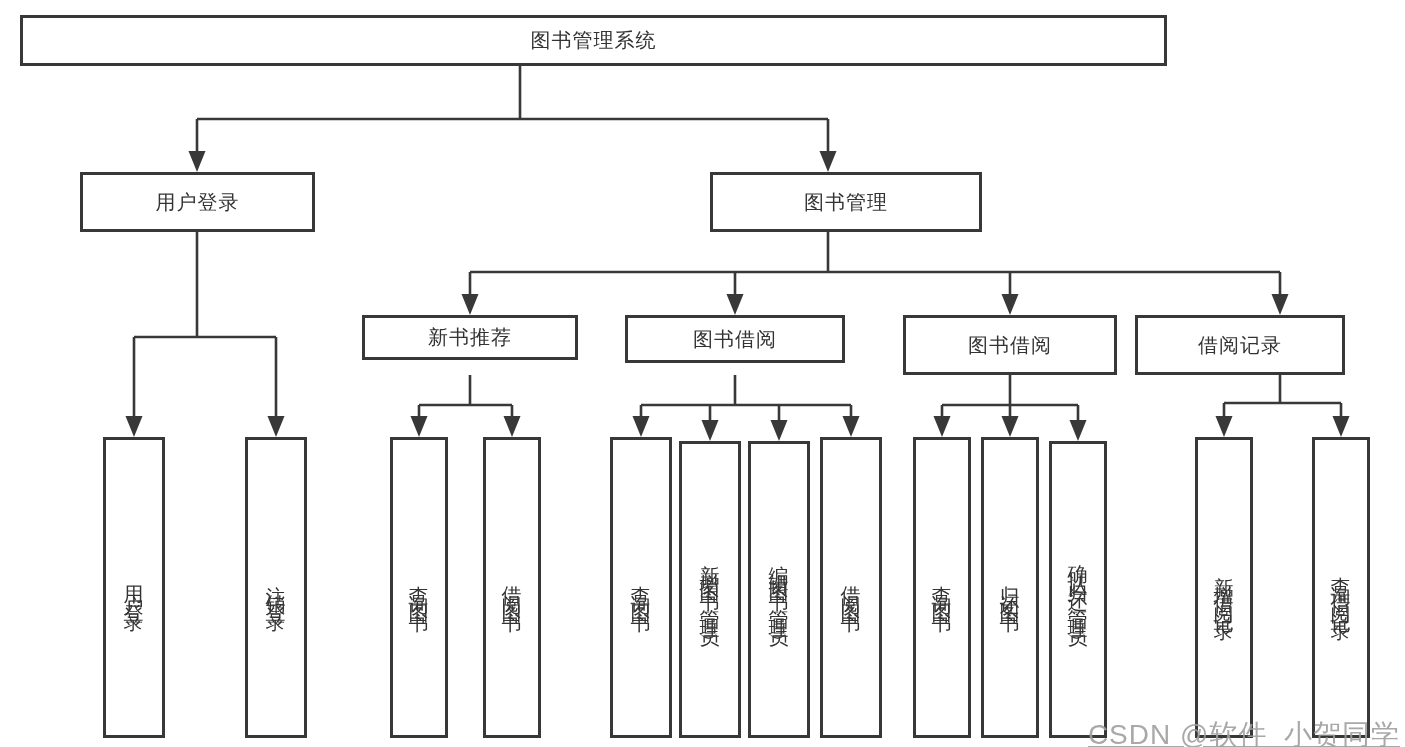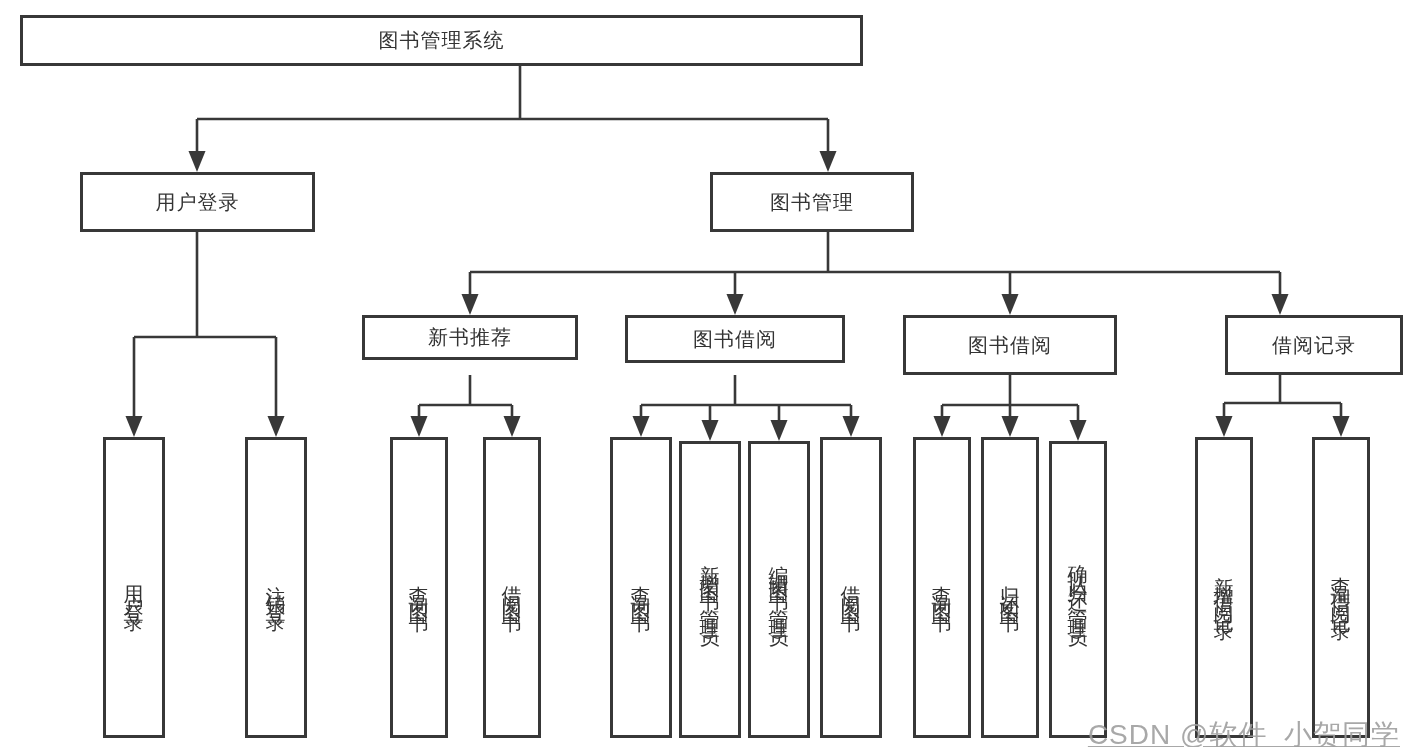--- a/index.html
+++ b/index.html
@@ -99,41 +99,41 @@
       <polygon points="770.5,420 787.5,420 779,441"></polygon>
       <polygon points="842.5,416 859.5,416 851,437"></polygon>
       <polygon points="933.5,416 950.5,416 942,437"></polygon>
       <polygon points="1001.5,416 1018.5,416 1010,437"></polygon>
       <polygon points="1069.5,420 1086.5,420 1078,441"></polygon>
       <polygon points="1215.5,416 1232.5,416 1224,437"></polygon>
       <polygon points="1332.5,416 1349.5,416 1341,437"></polygon>
     </g>
   </svg>
 
-  <div class="hbox" style="left:20px; top:15px; width:843px; height:51px">
+  <div class="hbox" style="left:20px; top:15px; width:1147px; height:51px">
     <span>图书管理系统</span>
   </div>
 
   <div class="hbox" style="left:80px; top:172px; width:235px; height:60px">
     <span>用户登录</span>
   </div>
-  <div class="hbox" style="left:710px; top:172px; width:204px; height:60px">
+  <div class="hbox" style="left:710px; top:172px; width:272px; height:60px">
     <span>图书管理</span>
   </div>
 
   <div class="hbox" style="left:362px; top:315px; width:216px; height:45px">
     <span>新书推荐</span>
   </div>
   <div class="hbox" style="left:625px; top:315px; width:220px; height:48px">
     <span>图书借阅</span>
   </div>
   <div class="hbox" style="left:903px; top:315px; width:214px; height:60px">
     <span>图书借阅</span>
   </div>
-  <div class="hbox" style="left:1225px; top:315px; width:178px; height:60px">
+  <div class="hbox" style="left:1135px; top:315px; width:210px; height:60px">
     <span>借阅记录</span>
   </div>
 
   <div class="vbox" style="left:103px; top:437px; width:62px; height:301px">
     <span class="vtext">用户登录</span>
   </div>
   <div class="vbox" style="left:245px; top:437px; width:62px; height:301px">
     <span class="vtext">注销登录</span>
   </div>
 

